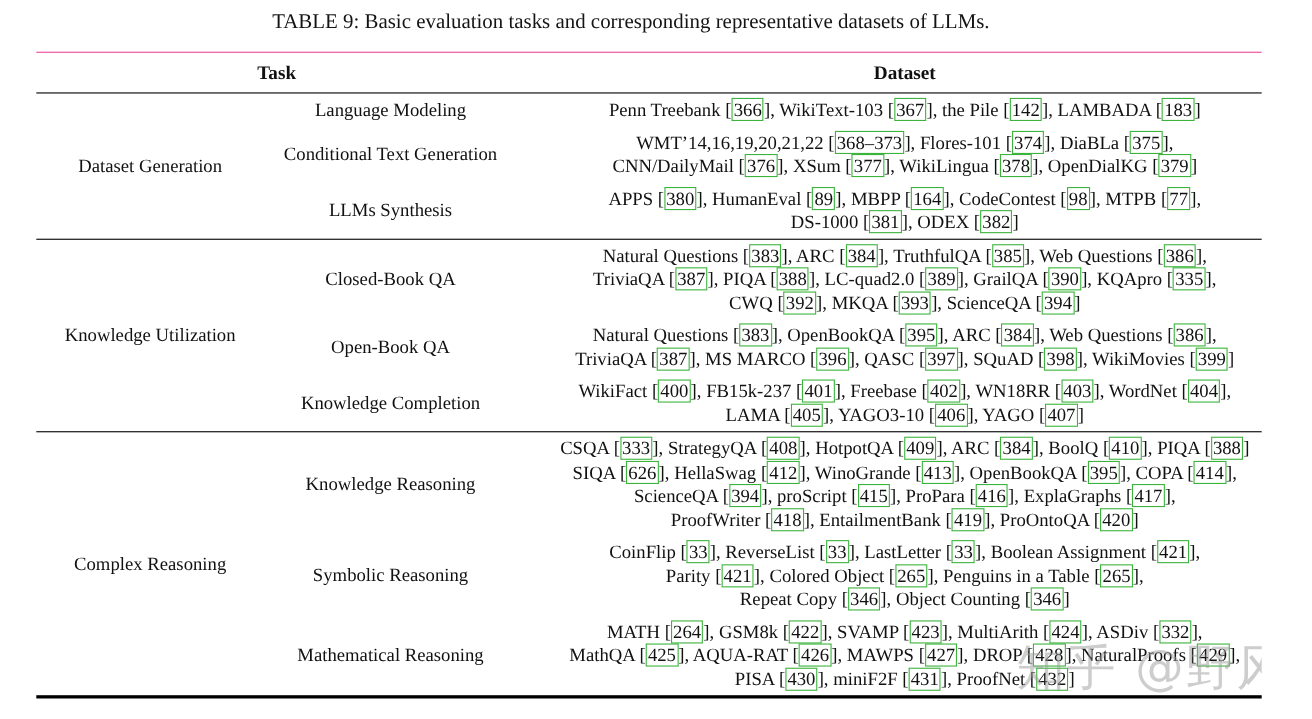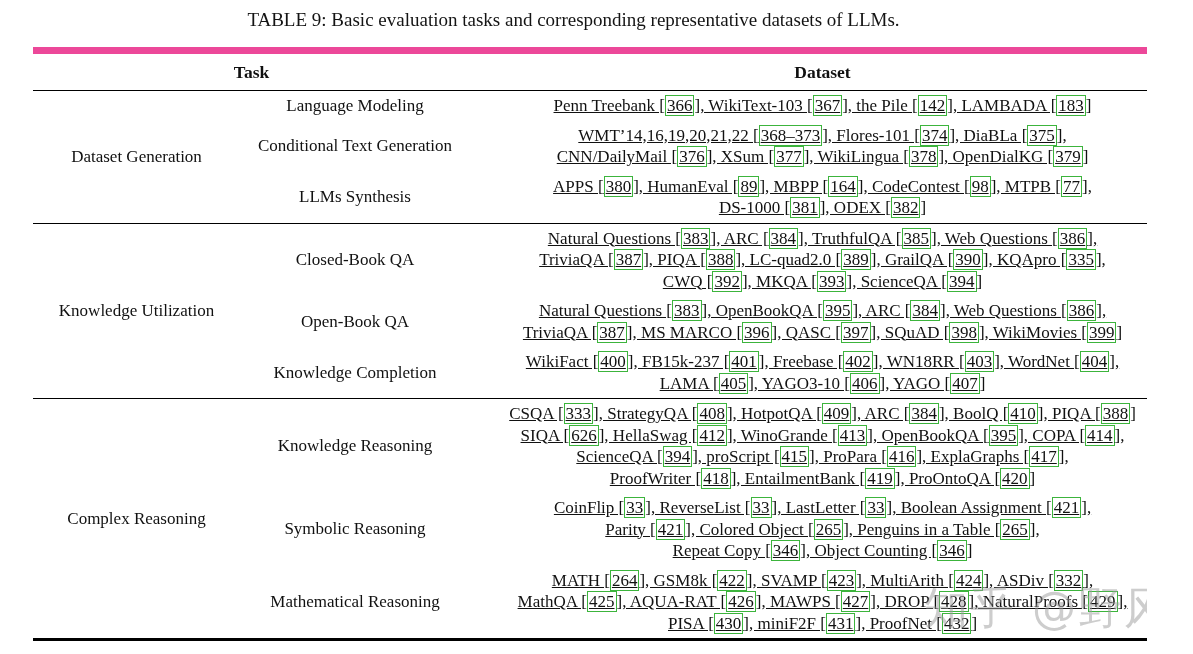--- a/index.html
+++ b/index.html
@@ -21,21 +21,21 @@
     font-size: 19px;
     padding-top: 9px;
     color: #141414;
   }
   table.eval {
     border-collapse: collapse;
     table-layout: fixed;
     margin-left: 33px;
     margin-top: 16px;
     width: 1142px;
-    border-top: 7px solid #ec4899;
+    border-top: 1px solid #ec4899;
     border-bottom: 3px solid #000000;
     font-size: 17px;
   }
   table.eval thead tr {
     border-bottom: 1.5px solid #000000;
   }
   tbody.group {
     border-top: 1.5px solid #000000;
   }
   tbody.group:first-of-type {
@@ -60,21 +60,20 @@
     text-align: center;
     vertical-align: middle;
     padding: 4px 2px;
     margin-top: 38px;
   }
   td.dataset-cell {
     text-align: center;
     vertical-align: middle;
     padding: 4px 6px;
     line-height: 21.5px;
-    text-decoration: underline;
   }
   .ds-line { white-space: nowrap; }
   .cite {
     border: 1px solid #3cb43c;
     padding: 0 1px;
     margin: 0;
     color: #111111;
   }
   .watermark {
     position: absolute;

